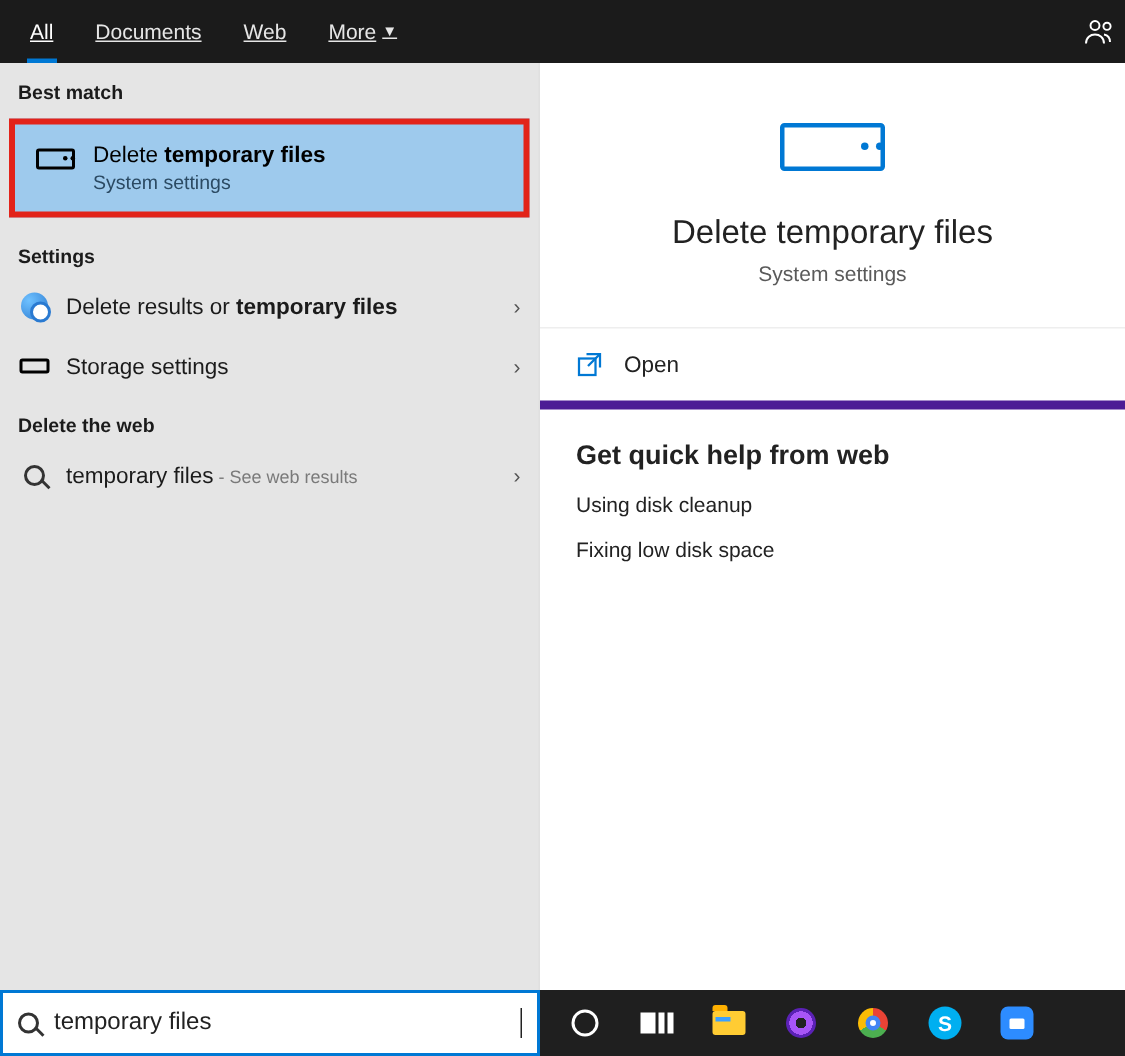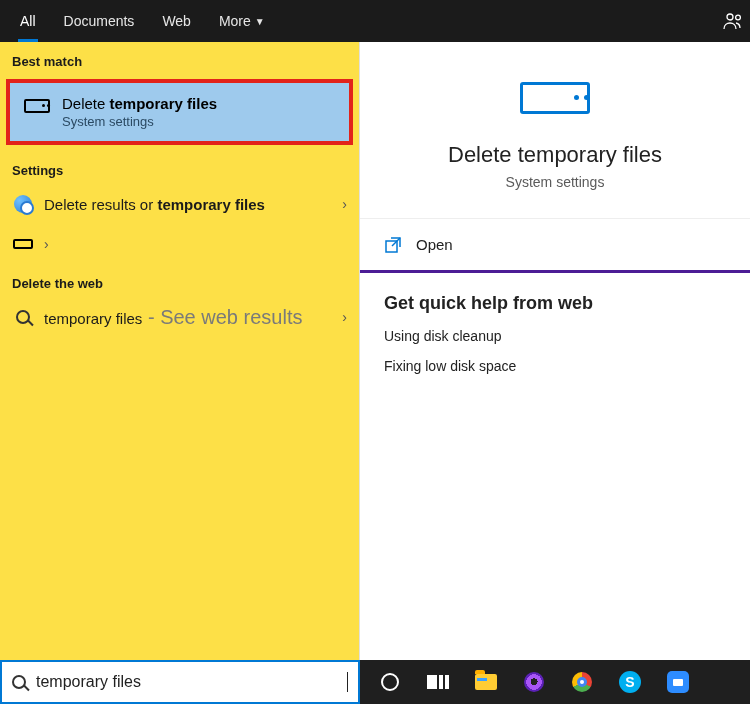--- a/index.html
+++ b/index.html
@@ -1,61 +1,61 @@
 <!DOCTYPE html>
 <html><head>
   <meta charset="utf-8">
   <style>
     * { margin:0; padding:0; box-sizing:border-box; font-family:"Segoe UI",Arial,sans-serif; }
     html,body { width:750px; height:704px; overflow:hidden; background:#fff; }
 
     
     .tabbar { height:42px; background:#1b1b1b; color:#fff; display:flex; align-items:center; padding:0 6px; font-size:14px; }
-    .tab { padding:0 14px; height:42px; display:flex; align-items:center; cursor:pointer; color:#e6e6e6; }
+    .tab { padding:0 14px; height:42px; display:flex; align-items:center; cursor:pointer; color:#e6e6e6;text-decoration:underline; }
     .tab.active { color:#fff; position:relative; }
     .tab.active::after { content:""; position:absolute; left:12px; right:12px; bottom:0; height:3px; background:#0078d4; }
     .tab .chev { margin-left:4px; font-size:10px; }
     .tab-spacer { flex:1; }
     .people-icon { width:22px; height:22px; display:flex; align-items:center; justify-content:center; color:#fff; }
 
     
     .main { display:flex; height:calc(704px - 42px - 44px); }
-    .left { width:360px; background:#fde047; border-right:1px solid #e0e0e0; display:flex; flex-direction:column; }
+    .left { width:360px; background:#e5e5e5; border-right:1px solid #e0e0e0; display:flex; flex-direction:column; }
     .right { flex:1; background:#fff; display:flex; flex-direction:column; }
 
     .section-label { font-size:13px; font-weight:600; color:#1b1b1b; padding:12px 12px 6px 12px; }
 
     .bestmatch {
       margin:4px 6px 6px 6px; background:#9ecaed; padding:12px 12px 12px 14px;
       border:4px solid #e2231a; display:flex; align-items:flex-start;
     }
     .drive-icon-sm { width:26px; height:14px; border:2px solid #000; border-radius:2px; position:relative; margin-top:4px; margin-right:12px; flex-shrink:0; }
     .drive-icon-sm::after { content:""; position:absolute; right:3px; top:3px; width:3px; height:3px; background:#000; border-radius:50%; box-shadow:5px 0 0 #000; }
     .bm-title { font-size:15px; color:#000; }
     .bm-sub { font-size:13px; color:#2b4a63; margin-top:2px; }
 
     .row { height:40px; display:flex; align-items:center; padding:0 12px; cursor:pointer; }
     .row-ico { width:22px; display:flex; justify-content:center; margin-right:10px; color:#333; flex-shrink:0; }
     .row-txt { flex:1; font-size:15px; color:#1b1b1b; }
     .row-chev { color:#555; font-size:14px; }
-    .muted { color:#7a7a7a; font-size:20px; }
+    .muted { color:#7a7a7a; font-size:12px; }
     .cookie-ico { width:18px; height:18px; border-radius:50%; background:radial-gradient(circle at 30% 30%,#6fc1ff,#2a7ad1); position:relative; }
     .cookie-ico::after{content:"";position:absolute;right:-2px;bottom:-2px;width:10px;height:10px;border:2px solid #2a7ad1;border-radius:50%;background:#fff;}
     .storage-ico { width:20px; height:10px; border:2px solid #000; border-radius:2px; }
     .search-ico { width:14px; height:14px; border:2px solid #333; border-radius:50%; position:relative; }
     .search-ico::after { content:""; position:absolute; width:7px; height:2px; background:#333; transform:rotate(45deg); right:-6px; bottom:-2px; }
 
     
     .right-top { display:flex; flex-direction:column; align-items:center; padding:40px 20px 28px; border-bottom:1px solid #eee; }
     .drive-icon-lg { width:70px; height:32px; border:3px solid #0078d4; border-radius:3px; position:relative; margin-bottom:28px; }
     .drive-icon-lg::after { content:""; position:absolute; right:8px; top:10px; width:5px; height:5px; background:#0078d4; border-radius:50%; box-shadow:10px 0 0 #0078d4; }
     .right-title { font-size:22px; color:#222; }
     .right-sub { font-size:14px; color:#5a5a5a; margin-top:6px; }
 
-    .action-row { display:flex; align-items:center; height:54px; padding:0 24px; border-bottom:3px solid #4c1d95; cursor:pointer; font-size:15px; color:#222; }
+    .action-row { display:flex; align-items:center; height:54px; padding:0 24px; border-bottom:6px solid #4c1d95; cursor:pointer; font-size:15px; color:#222; }
     .action-row svg { margin-right:14px; }
 
     .help-block { padding:20px 24px; }
     .help-title { font-size:18px; font-weight:600; color:#222; margin-bottom:14px; }
     .help-link { font-size:14px; color:#222; margin-bottom:14px; cursor:pointer; }
 
     
     .bottom { position:absolute; left:0; bottom:0; width:750px; height:44px; display:flex; }
     .searchbox { width:360px; height:44px; border:2px solid #0078d4; background:#fff; display:flex; align-items:center; padding:0 10px; }
     .searchbox .sico { margin-right:10px; }
@@ -124,20 +124,21 @@
       <div class="row-txt">
         <span>Delete results or </span><b>temporary files</b>
       </div>
       <div class="row-chev">›</div>
     </div>
 
     <div class="row">
       <div class="row-ico">
           <div class="storage-ico"></div>
         </div>
+      <div class="row-txt">Storage settings</div>
       <div class="row-chev">›</div>
     </div>
 
     <div class="section-label">Delete the web</div>
 
     <div class="row">
       <div class="row-ico">
           <div class="search-ico"></div>
         </div>
       <div class="row-txt">

